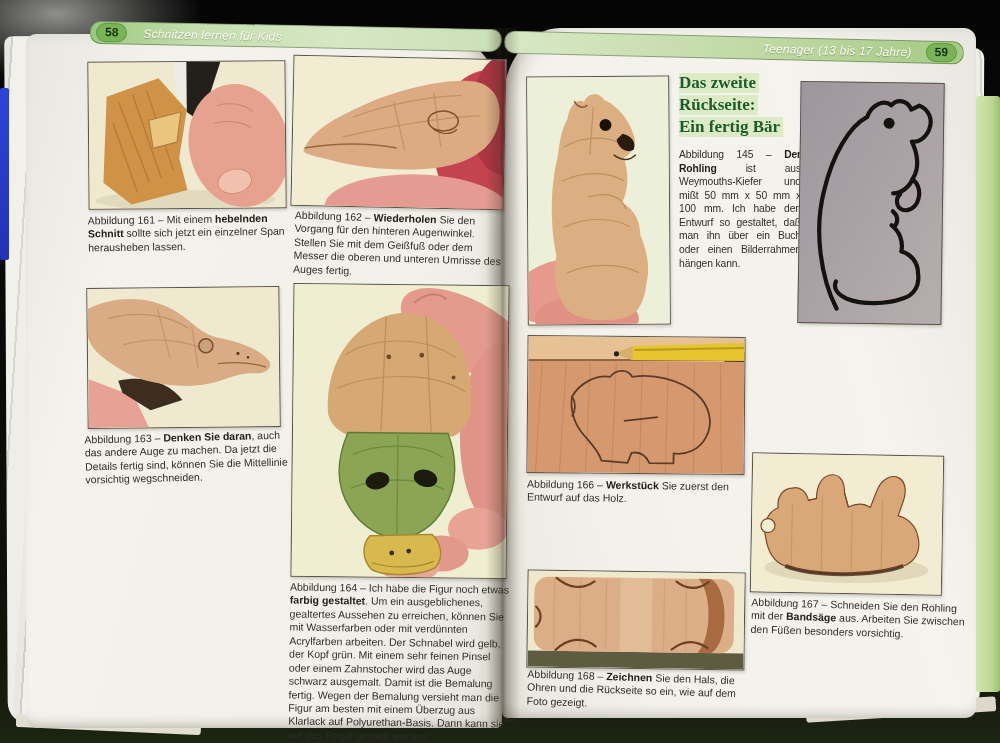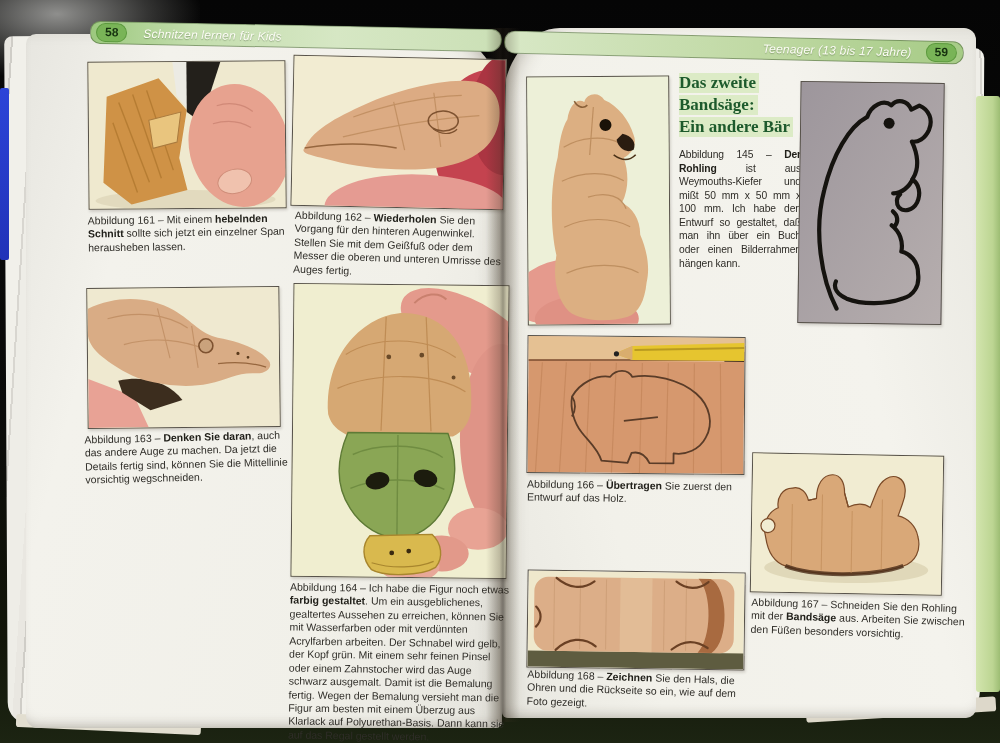--- a/index.html
+++ b/index.html
@@ -210,22 +210,22 @@
       </g>
       <circle cx="78" cy="48" r="6" fill="#1a1208"></circle>
       <path d="M95,57 C104,59 109,66 106,73 C99,77 91,72 89,63 Z" fill="#2a1c10"></path>
       <path d="M86,78 C94,84 102,84 108,78" fill="none" stroke="#4a3218" stroke-width="1.6"></path>
       <path d="M47,24 C50,30 56,32 60,28" fill="none" stroke="#8a6038" stroke-width="1.6"></path>
     </svg>
   </div>
 
   <h2 class="section-heading">
     <span>Das zweite</span><br>
-    <span>Bandsäge:</span><br>
-    <span>Ein andere Bär</span>
+    <span>Rückseite:</span><br>
+    <span>Ein fertig Bär</span>
   </h2>
   <p class="bodytext">
     <span>Abbildung 145 – </span><b>Der Rohling</b><span> ist aus Weymouths-Kiefer und mißt 50 mm x 50 mm x 100 mm. Ich habe den Entwurf so gestaltet, daß man ihn über ein Buch oder einen Bilderrahmen hängen kann.</span>
   </p>
 
   <div class="photo" style="left:799px;top:82px;width:142px;height:240px;transform:rotate(.8deg);background:#a49da1;">
     <svg viewBox="0 0 142 240">
       <defs>
         <linearGradient id="gg" x1="0" y1="0" x2="1" y2="1">
           <stop offset="0" stop-color="#9d969c"></stop>
@@ -265,21 +265,21 @@
       </g>
       <g stroke="#5a3c28" stroke-width="1.8" fill="none" stroke-linejoin="round">
         <path d="M44,60 C52,46 68,38 82,40 C88,32 100,32 104,40 C124,36 152,42 168,56 C182,68 186,86 178,100 C172,112 158,118 146,116 L146,126 L122,126 C118,118 112,114 104,116 L100,126 L74,124 C70,112 62,106 54,96 C46,86 42,72 44,60 Z"></path>
         <path d="M44,60 C48,66 48,74 44,80"></path>
         <path d="M96,84 L130,80"></path>
       </g>
     </svg>
   </div>
 
   <p class="caption" style="left:527px;top:479px;width:218px;transform:rotate(.8deg);">
-    <span>Abbildung 166 – </span><b>Übertragen</b><span> Sie zuerst den Entwurf auf das Holz.</span>
+    <span>Abbildung 166 – </span><b>Werkstück</b><span> Sie zuerst den Entwurf auf das Holz.</span>
   </p>
 
   <div class="photo" style="left:751px;top:454px;width:190px;height:138px;transform:rotate(1deg);background:#f1ecd2;">
     <svg viewBox="0 0 190 138">
       <rect width="190" height="138" fill="#f1ecd2"></rect>
       <ellipse cx="95" cy="114" rx="82" ry="14" fill="#d8d0ae" opacity=".7"></ellipse>
       <path d="M14,84 C10,70 16,58 26,54 C24,44 30,34 40,34 C48,32 54,38 56,46 L64,44 C64,30 70,20 80,20 C88,20 92,28 92,38 L96,52 C104,48 112,48 118,52 L124,36 C128,24 138,18 146,22 C154,26 154,38 150,48 L146,60 C156,62 164,70 166,80 C170,94 164,106 152,110 C120,122 60,122 34,112 C22,108 16,96 14,84 Z" fill="#d9a878" stroke="#7a4a28" stroke-width="1.2"></path>
       <path d="M34,112 C60,122 120,122 152,110" fill="none" stroke="#4a2c18" stroke-width="4" opacity=".8"></path>
       <path d="M56,46 L64,44 M92,38 L96,52" stroke="#7a4a28" stroke-width="1.2"></path>
       <circle cx="16" cy="72" r="7" fill="#f1ecd2" stroke="#7a4a28" stroke-width="1.2"></circle>

